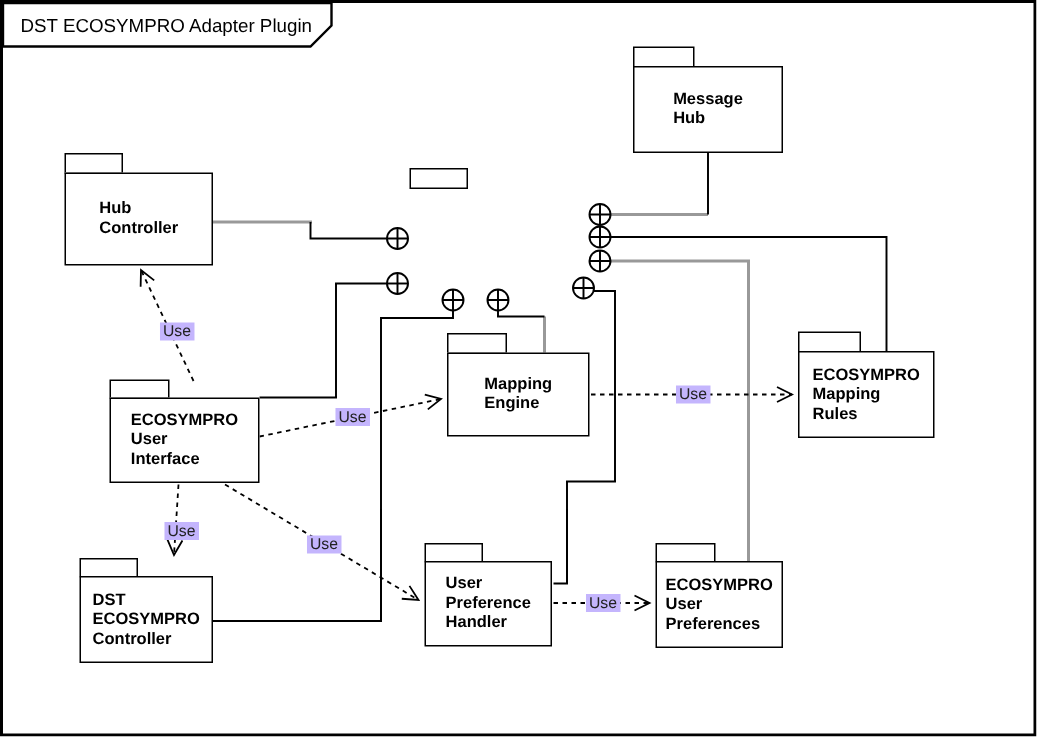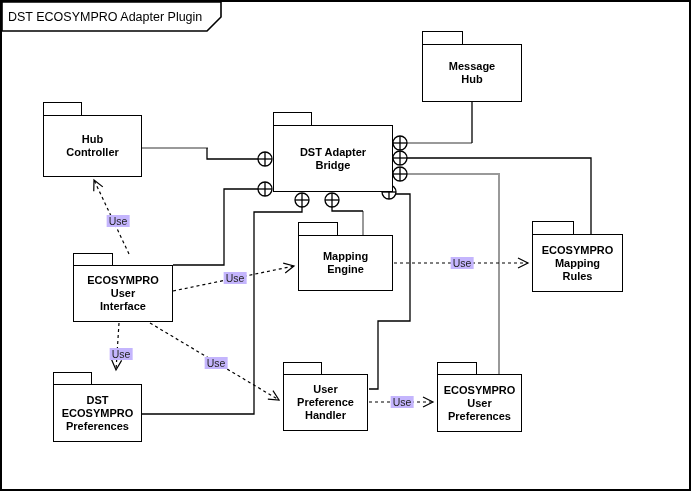--- a/index.html
+++ b/index.html
@@ -8,30 +8,30 @@
     width:691px;height:491px;
     box-sizing:border-box;
     border:2px solid #000;
     background:#fff;
     font-family:"Liberation Sans", sans-serif;
     overflow:hidden;
   }
   svg.layer{position:absolute;left:0;top:0;}
   .frame-title{
     position:absolute;left:6px;top:6px;width:200px;height:18px;
-    font-size:12.5px;color:#000;text-align:left;line-height:18px;
+    font-size:12.5px;color:#000;text-align:right;line-height:18px;
     white-space:nowrap;
   }
   .pkg{position:absolute;}
   .pkg-tab{
     box-sizing:border-box;background:#fff;border:1px solid #000;height:14px;
   }
   .pkg-body{
     box-sizing:border-box;background:#fff;border:1px solid #000;margin-top:-1px;
-    display:flex;align-items:center;justify-content:center;text-align:center;
+    display:flex;align-items:center;justify-content:center;text-align:left;
     font-size:11px;font-weight:bold;color:#000;line-height:13px;
     white-space:pre-line;
   }
   .use-label{
     position:absolute;transform:translate(-50%,-50%);
     font-size:10.5px;color:#222;background:#c4b5fd;padding:0 2px;line-height:12px;
   }
 </style>
 </head>
 <body>
@@ -127,22 +127,20 @@
   </div>
 
   <div class="pkg" style="left:420px;top:29px;width:100px">
     <div class="pkg-tab" style="width:41px"></div>
     <div class="pkg-body" style="height:58px">Message
 Hub</div>
   </div>
 
   <div class="pkg" style="left:271px;top:110px;width:120px">
     <div class="pkg-tab" style="width:39px"></div>
-    <div class="pkg-body" style="height:67px">DST Adapter
-Bridge</div>
   </div>
 
   <div class="pkg" style="left:296px;top:220px;width:95px">
     <div class="pkg-tab" style="width:40px"></div>
     <div class="pkg-body" style="height:56px">Mapping
 Engine</div>
   </div>
 
   <div class="pkg" style="left:530px;top:219px;width:91px">
     <div class="pkg-tab" style="width:42px"></div>
@@ -155,21 +153,21 @@
     <div class="pkg-tab" style="width:40px;height:13px"></div>
     <div class="pkg-body" style="height:57px">ECOSYMPRO
 User
 Interface</div>
   </div>
 
   <div class="pkg" style="left:51px;top:370px;width:89px">
     <div class="pkg-tab" style="width:39px;height:13px"></div>
     <div class="pkg-body" style="height:58px">DST
 ECOSYMPRO
-Preferences</div>
+Controller</div>
   </div>
 
   <div class="pkg" style="left:281px;top:360px;width:85px">
     <div class="pkg-tab" style="width:39px;height:13px"></div>
     <div class="pkg-body" style="height:57px">User
 Preference
 Handler</div>
   </div>
 
   <div class="pkg" style="left:435px;top:360px;width:85px">

